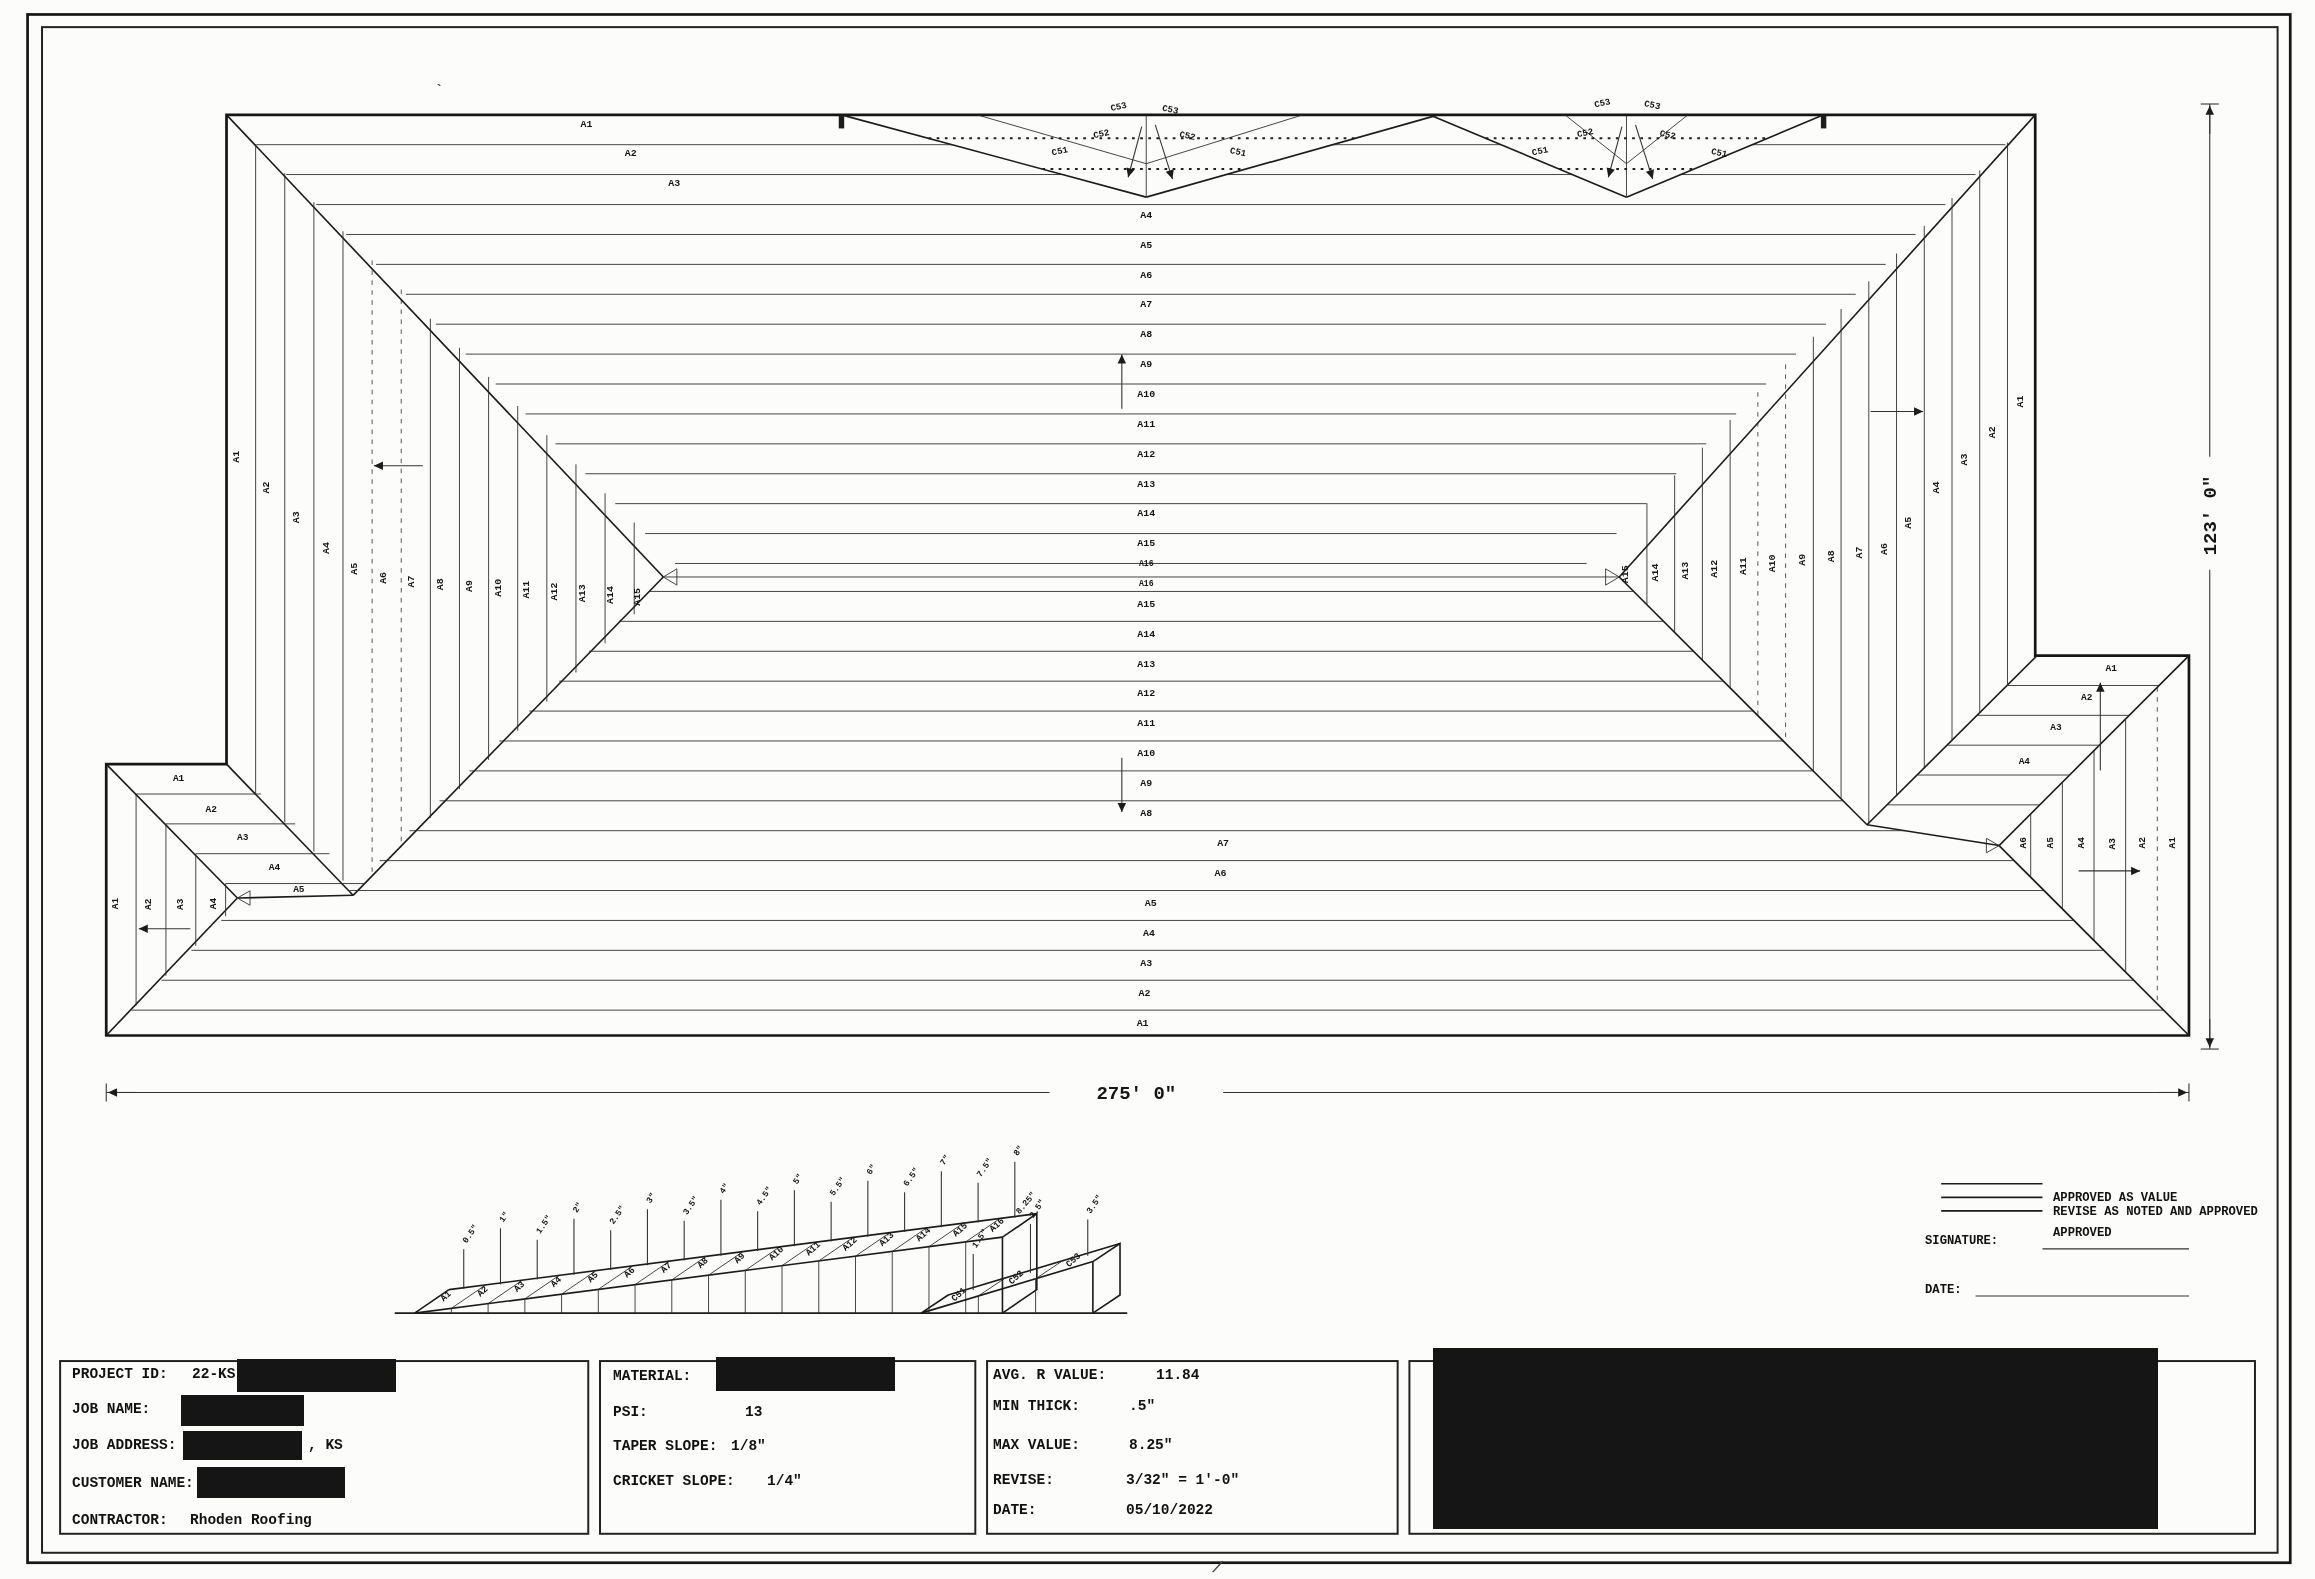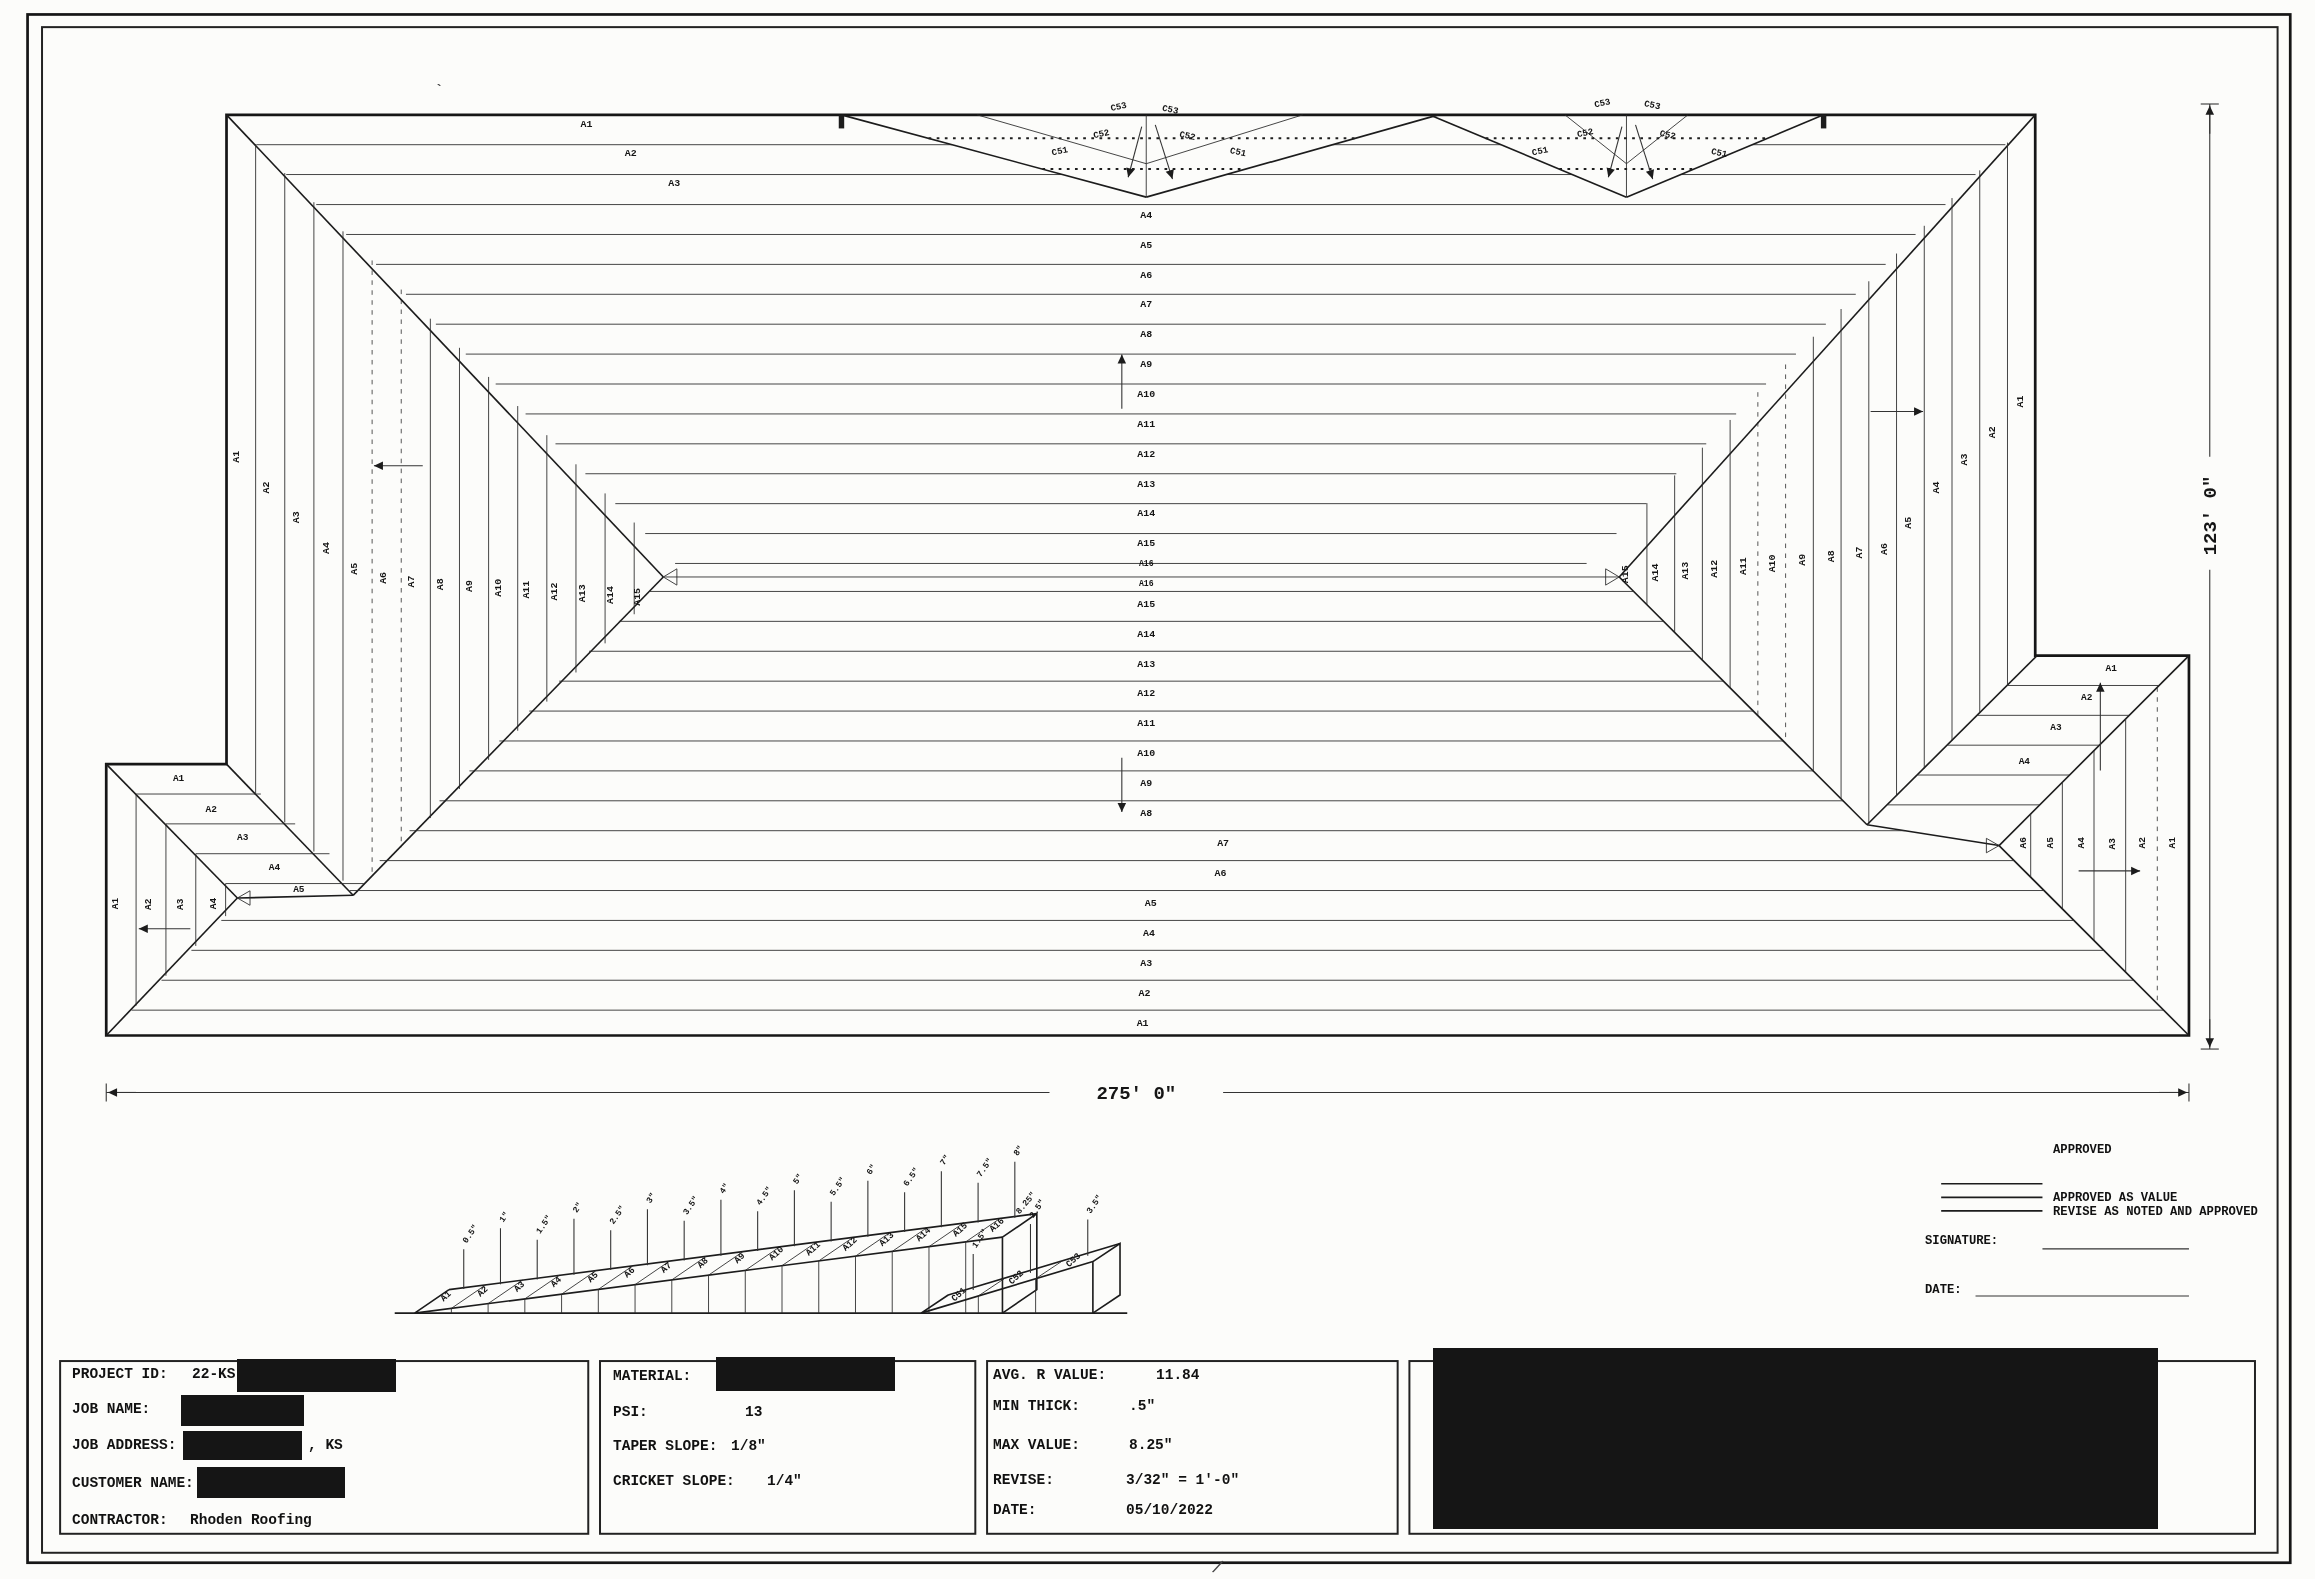--- a/index.html
+++ b/index.html
@@ -376,21 +376,21 @@
       <text x="1188.3333333333333" y="1395.5" text-anchor="middle" font-size="10" transform="rotate(-42 1188.3333333333333 1395.5)">C53</text>
       <line x1="1075.6666666666667" y1="1426.5" x2="1075.6666666666667" y2="1386.5" class="thin"></line>
       <text x="1078.6666666666667" y="1380.5" text-anchor="start" font-size="9.5" transform="rotate(-55 1078.6666666666667 1380.5)">1.5"</text>
       <line x1="1139" y1="1407.5" x2="1139" y2="1353.5" class="thin"></line>
       <text x="1142" y="1347.5" text-anchor="start" font-size="9.5" transform="rotate(-55 1142 1347.5)">2.5"</text>
       <line x1="1202.3333333333333" y1="1388.5" x2="1202.3333333333333" y2="1348.5" class="thin"></line>
       <text x="1205.3333333333333" y="1342.5" text-anchor="start" font-size="9.5" transform="rotate(-55 1205.3333333333333 1342.5)">3.5"</text>
       <text x="1136" y="1332" text-anchor="middle" font-size="9.5" transform="rotate(-50 1136 1332)">8.25"</text>
     </svg>
 
-  <span class="tb sm" style="left:2053px;top:1143px">APPROVED</span>
+  <span class="tb sm" style="left:2053px;top:1226px">APPROVED</span>
   <span class="tb sm" style="left:2053px;top:1191px">APPROVED AS VALUE</span>
   <span class="tb sm" style="left:2053px;top:1205px">REVISE AS NOTED AND APPROVED</span>
   <span class="tb sm" style="left:1925px;top:1234px">SIGNATURE:</span>
   <span class="tb sm" style="left:1925px;top:1283px">DATE:</span>
 
   <span class="tb" style="left:72px;top:1366px">PROJECT ID:</span>
   <span class="tb" style="left:192px;top:1366px">22-KS-</span>
   <span class="tb" style="left:72px;top:1401px">JOB NAME:</span>
   <span class="tb" style="left:72px;top:1437px">JOB ADDRESS:</span>
   <span class="tb" style="left:308px;top:1437px">, KS</span>

